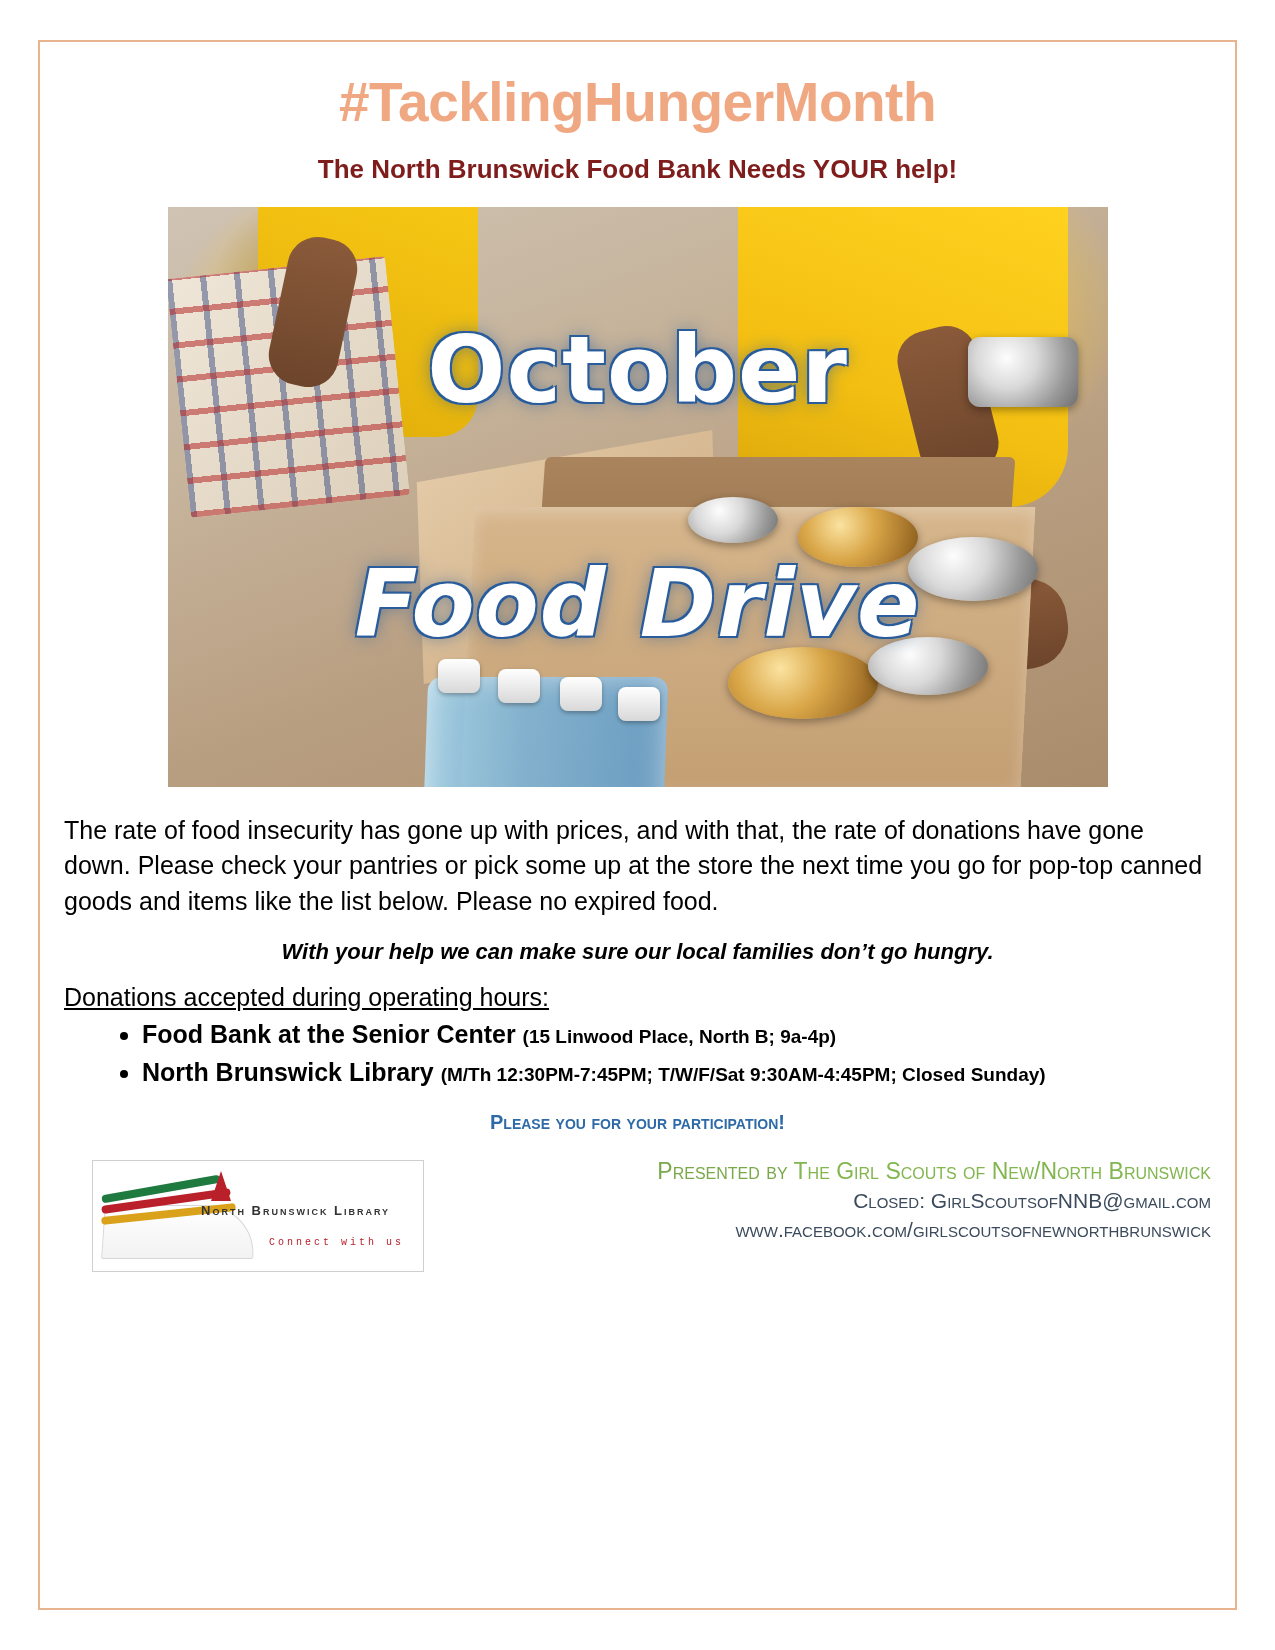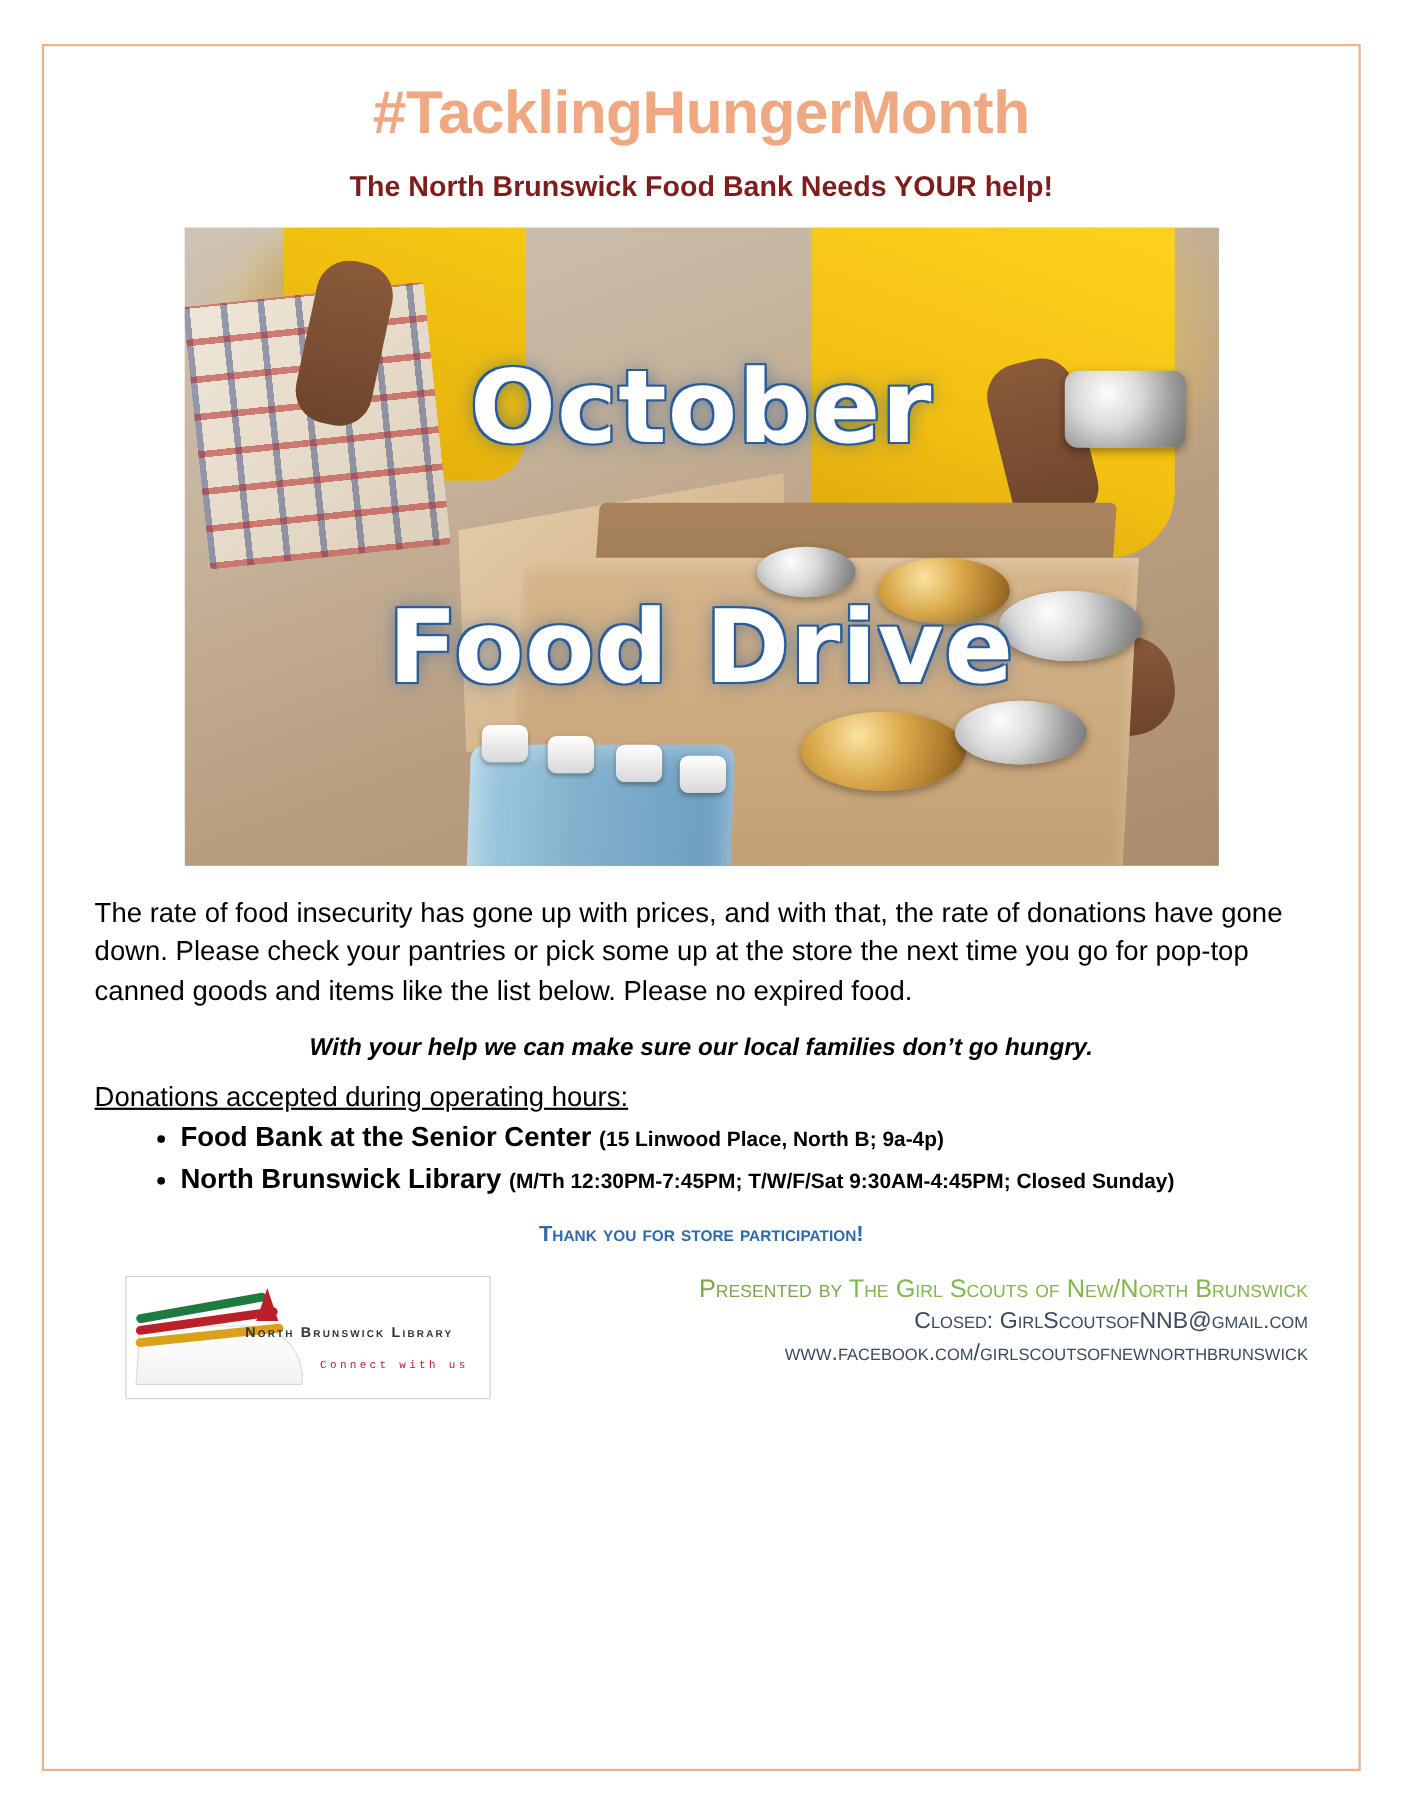--- a/index.html
+++ b/index.html
@@ -12,21 +12,21 @@
     height: 1650px;
     font-family: "Liberation Sans", sans-serif;
     color: #000000;
     overflow: hidden;
   }
   .page {
     position: relative;
     width: 1275px;
     height: 1650px;
     box-sizing: border-box;
-    padding: 40px 38px;
+    padding: 40px 16px;
   }
   .page-border {
     position: absolute;
     left: 38px;
     top: 40px;
     right: 38px;
     bottom: 40px;
     border: 2px solid #e8b48d;
     pointer-events: none;
   }
@@ -166,21 +166,21 @@
     letter-spacing: 1px;
     text-shadow:
       0 0 2px #2a5d9c,
       2px 2px 0 #2a5d9c,
       -2px 2px 0 #2a5d9c,
       2px -2px 0 #2a5d9c,
       -2px -2px 0 #2a5d9c,
       0 0 18px rgba(40,90,150,.6);
   }
   .photo-title.line1 { top: 110px; }
-  .photo-title.line2 { top: 328px; }
+  .photo-title.line2 { top: 344px; font-style: italic; }
 
   
   .body-text {
     margin: 26px 0 0 0;
     font-size: 25px;
     line-height: 1.42;
     color: #000;
   }
   ul.items {
     margin: 4px 0 0 0;
@@ -362,21 +362,21 @@
 
     <ul class="hours">
       <li>
         <span>Food Bank at the Senior Center </span><span class="small-note">(15 Linwood Place, North B; 9a-4p)</span>
       </li>
       <li>
         <span>North Brunswick Library </span><span class="small-note">(M/Th 12:30PM-7:45PM; T/W/F/Sat 9:30AM-4:45PM; Closed Sunday)</span>
       </li>
     </ul>
 
-    <p class="thankyou">Thank you for store participation!</p>
+    <p class="thankyou">Please you for your participation!</p>
 
     <div class="footer">
       <div class="logo">
         <div class="book"></div>
         <div class="swoosh1"></div>
         <div class="swoosh2"></div>
         <div class="swoosh3"></div>
         <div class="steeple"></div>
         <div class="lib-name">North Brunswick Library</div>
         <div class="lib-tag">Connect with us</div>

